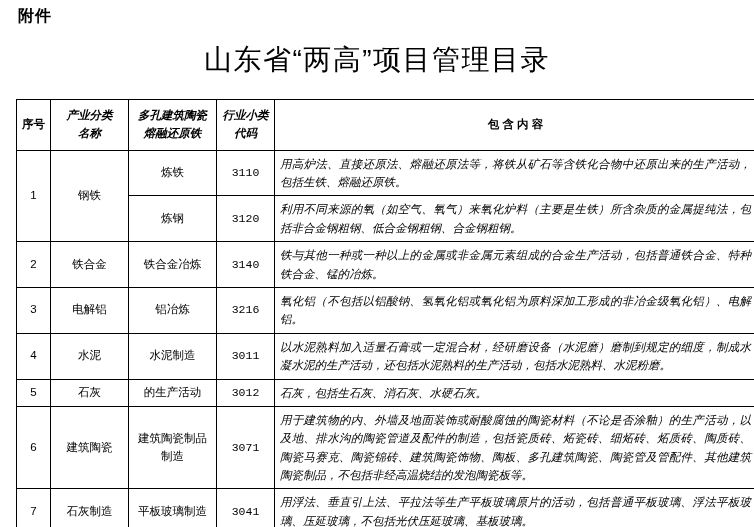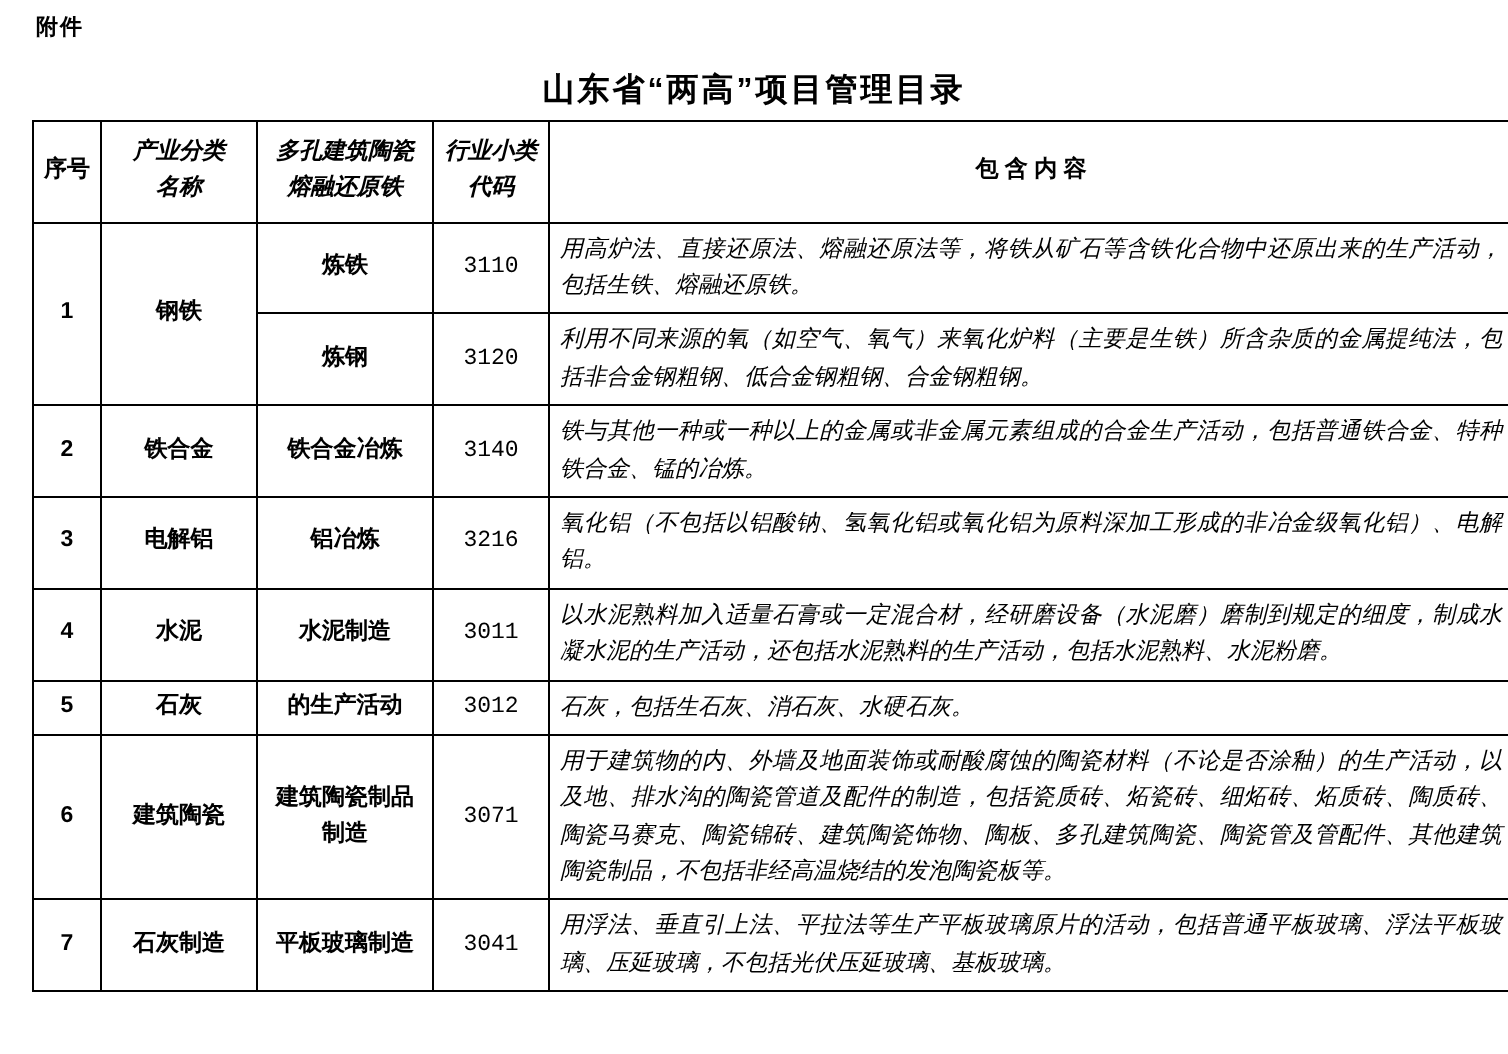--- a/index.html
+++ b/index.html
@@ -17,31 +17,31 @@
   .page {
     position: relative;
     width: 754px;
     height: 527px;
     box-sizing: border-box;
     padding: 0 16px;
   }
   .attachment-label {
     font-family: "Liberation Sans", "DejaVu Sans", sans-serif;
     font-weight: bold;
-    font-size: 11px;
+    font-size: 16px;
     letter-spacing: 1px;
     margin: 6px 0 0 2px;
   }
   .doc-title {
     text-align: center;
     font-family: "Liberation Sans", "DejaVu Sans", sans-serif;
-    font-weight: bold;
-    font-size: 16px;
+    font-weight: normal;
+    font-size: 28px;
     letter-spacing: 1.5px;
-    margin: 14px 0 4px 0;
+    margin: 14px 0 20px 0;
   }
   table.catalog {
     border-collapse: collapse;
     width: 741px;
     table-layout: fixed;
     font-size: 11px;
     line-height: 1.55;
   }
   table.catalog th,
   table.catalog td {
@@ -58,21 +58,21 @@
     padding: 7px 3px;
   }
   .col-seq { width: 34px; }
   .col-ind { width: 78px; }
   .col-nat { width: 88px; }
   .col-code { width: 58px; }
   .col-desc { width: auto; }
   td.c-center {
     text-align: center;
     font-family: "Liberation Sans", "DejaVu Sans", sans-serif;
-    font-weight: bold;
+    font-weight: normal;
     font-size: 11.5px;
   }
   td.c-code {
     text-align: center;
     font-family: Liberation Mono, monospace;
     font-size: 11.5px;
   }
   td.c-desc {
     text-align: justify;
     text-justify: inter-ideograph;

